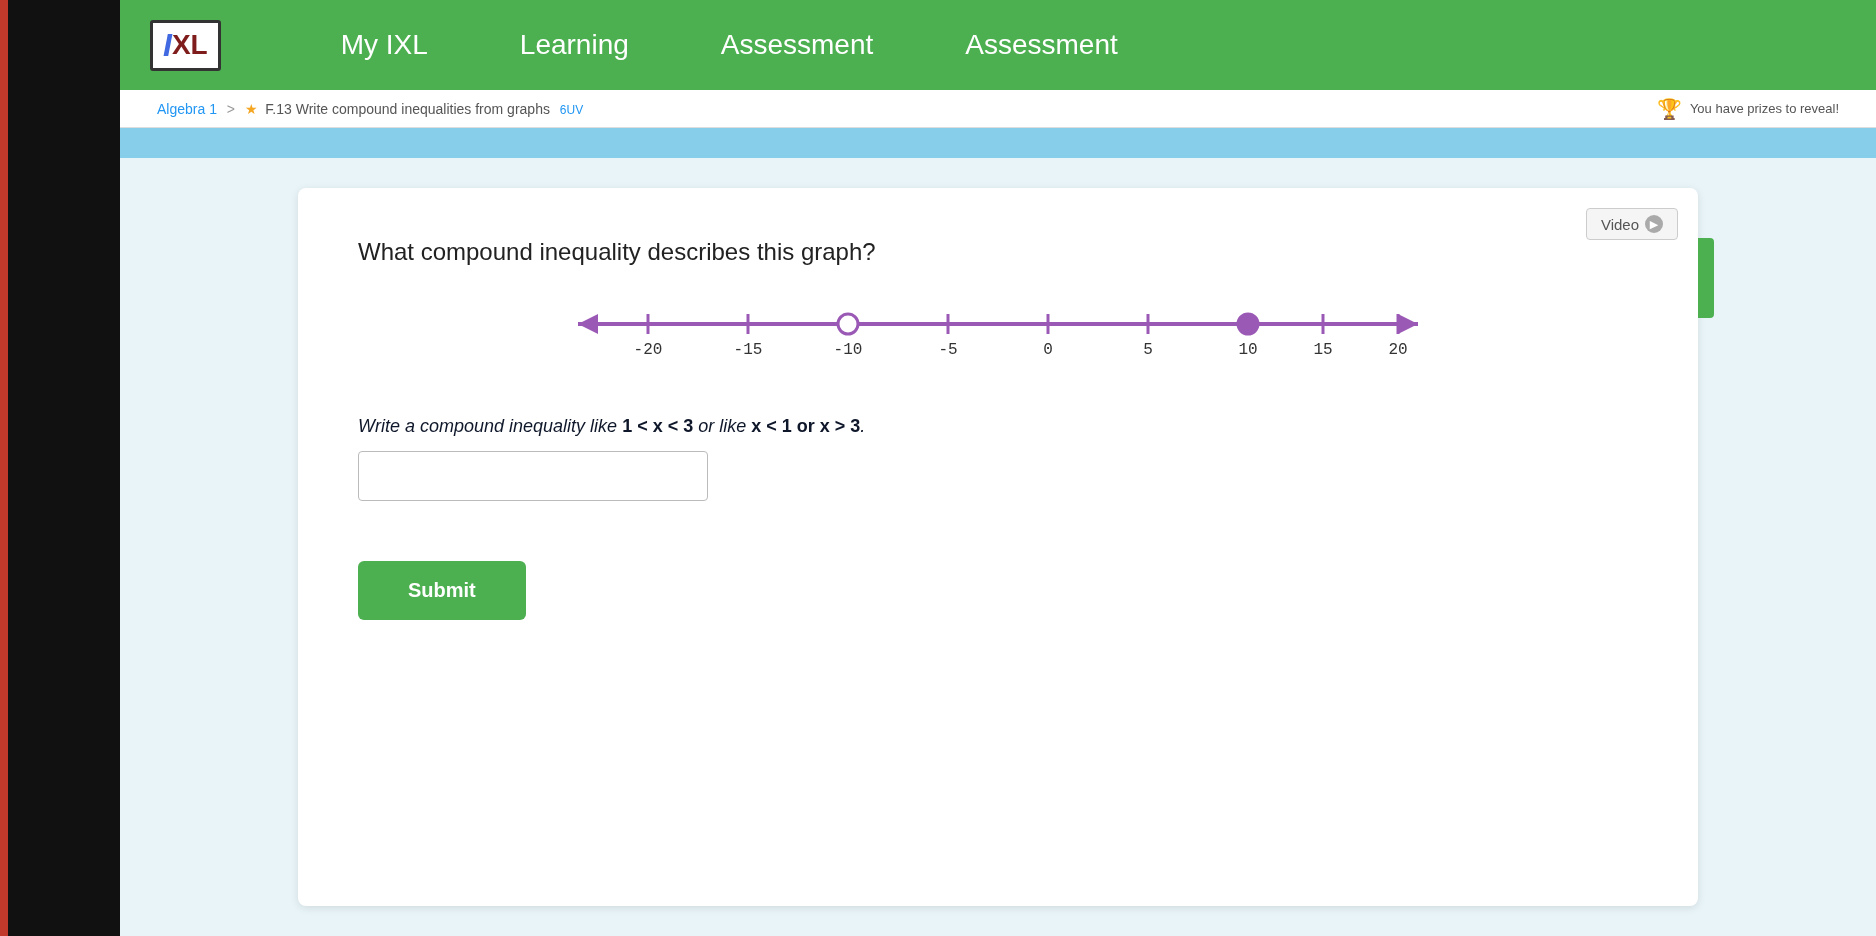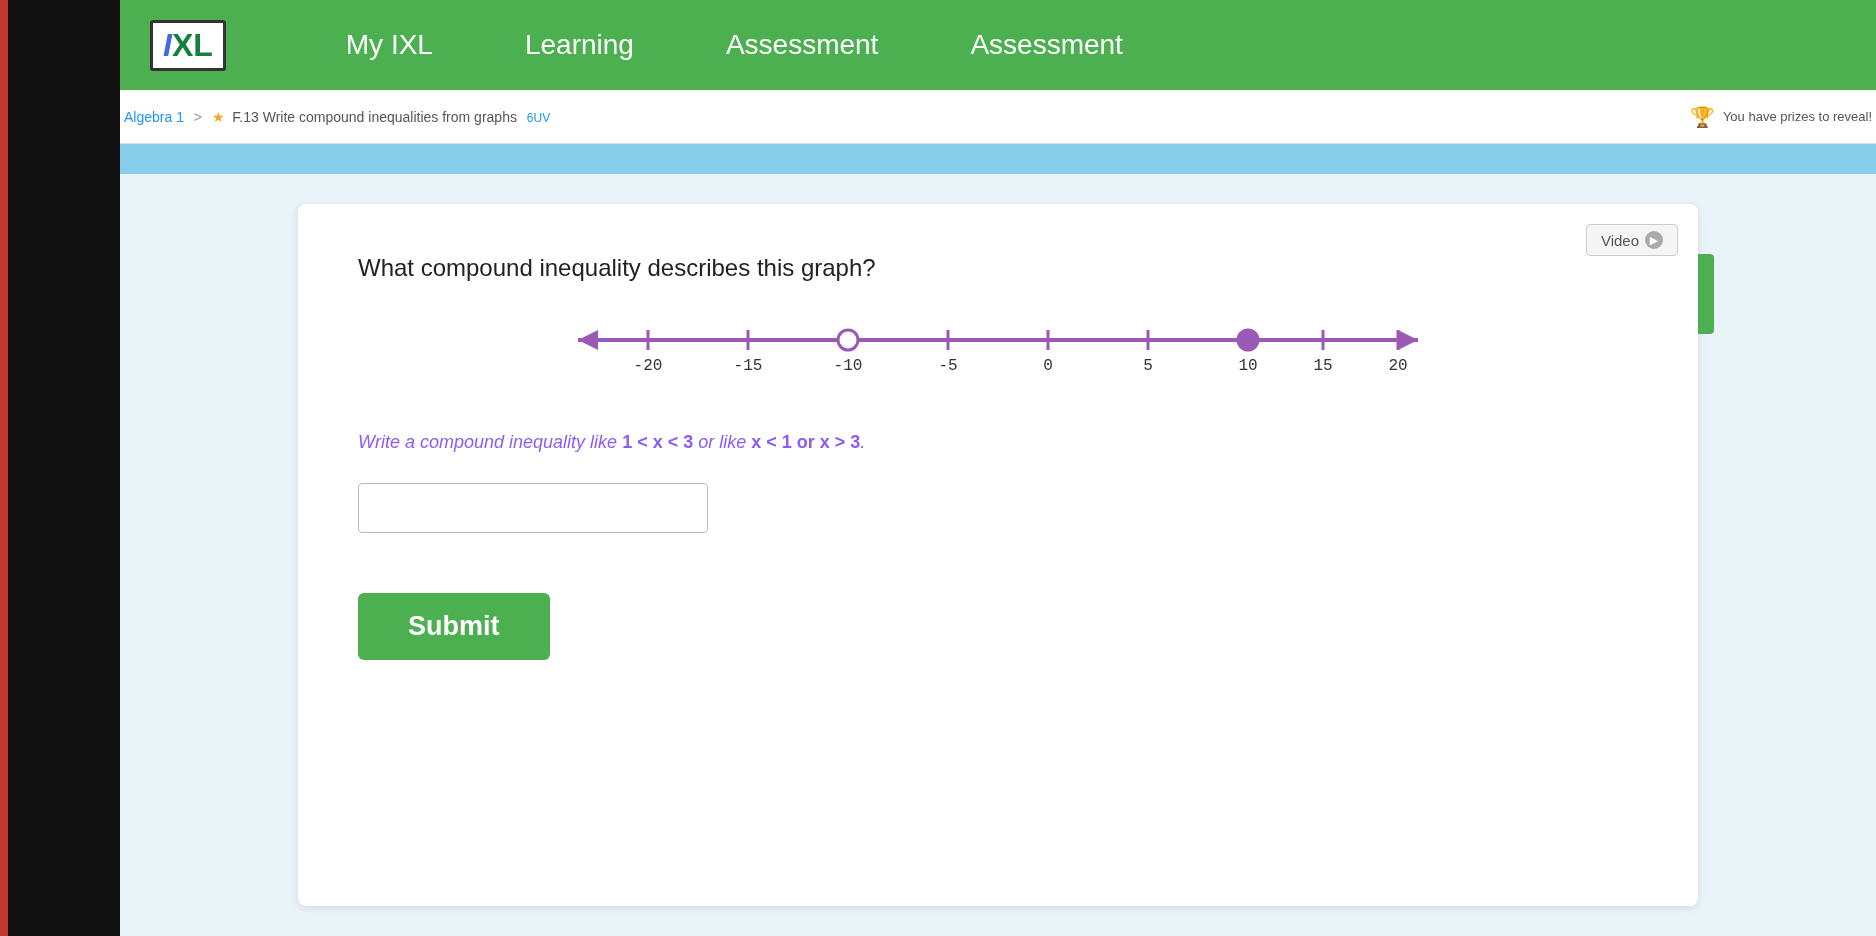--- a/index.html
+++ b/index.html
@@ -57,44 +57,44 @@
       color: #333;
       border-radius: 3px;
     }
     .logo-i {
       color: #4169e1;
       font-size: 32px;
       font-weight: 900;
       font-style: italic;
     }
     .logo-xl {
-      color: #15803d;
-      font-size: 32px;
+      color: #7f1d1d;
+      font-size: 28px;
       font-weight: 900;
     }
     .nav-links {
       display: flex;
       gap: 92px;
       margin-left: 80px;
     }
     .nav-link {
       color: white;
       font-size: 28px;
       font-weight: 500;
       text-decoration: none;
       cursor: pointer;
     }
 
     
     .breadcrumb-bar {
       background: white;
-      height: 54px;
-      display: flex;
-      align-items: center;
-      padding: 0 4px;
+      height: 38px;
+      display: flex;
+      align-items: center;
+      padding: 0 37px;
       border-bottom: 1px solid #ddd;
       flex-shrink: 0;
     }
     .breadcrumb-text {
       font-size: 14px;
       color: #555;
     }
     .breadcrumb-text a {
       color: #2196f3;
       text-decoration: none;
@@ -193,22 +193,22 @@
       font-family: Liberation Mono, monospace;
     }
 
     .number-line-svg {
       width: 100%;
       height: 80px;
     }
 
     .instruction-text {
       font-size: 18px;
-      color: #8b5cf6;
-      margin-bottom: 20px;
+      color: #0f172a;
+      margin-bottom: 4px;
       font-style: italic;
     }
     .instruction-text strong {
       font-style: normal;
       font-weight: bold;
     }
 
     .answer-input {
       border: 1.5px solid #bbb;
       border-radius: 4px;
@@ -219,21 +219,21 @@
       margin-top: 10px;
       outline: none;
     }
 
     .submit-btn {
       background: #4caf50;
       color: white;
       border: none;
       border-radius: 6px;
       padding: 18px 50px;
-      font-size: 27px;
+      font-size: 20px;
       font-weight: bold;
       cursor: pointer;
       margin-top: 60px;
       display: block;
     }
 
     
     .trophy-area {
       margin-left: auto;
       display: flex;

